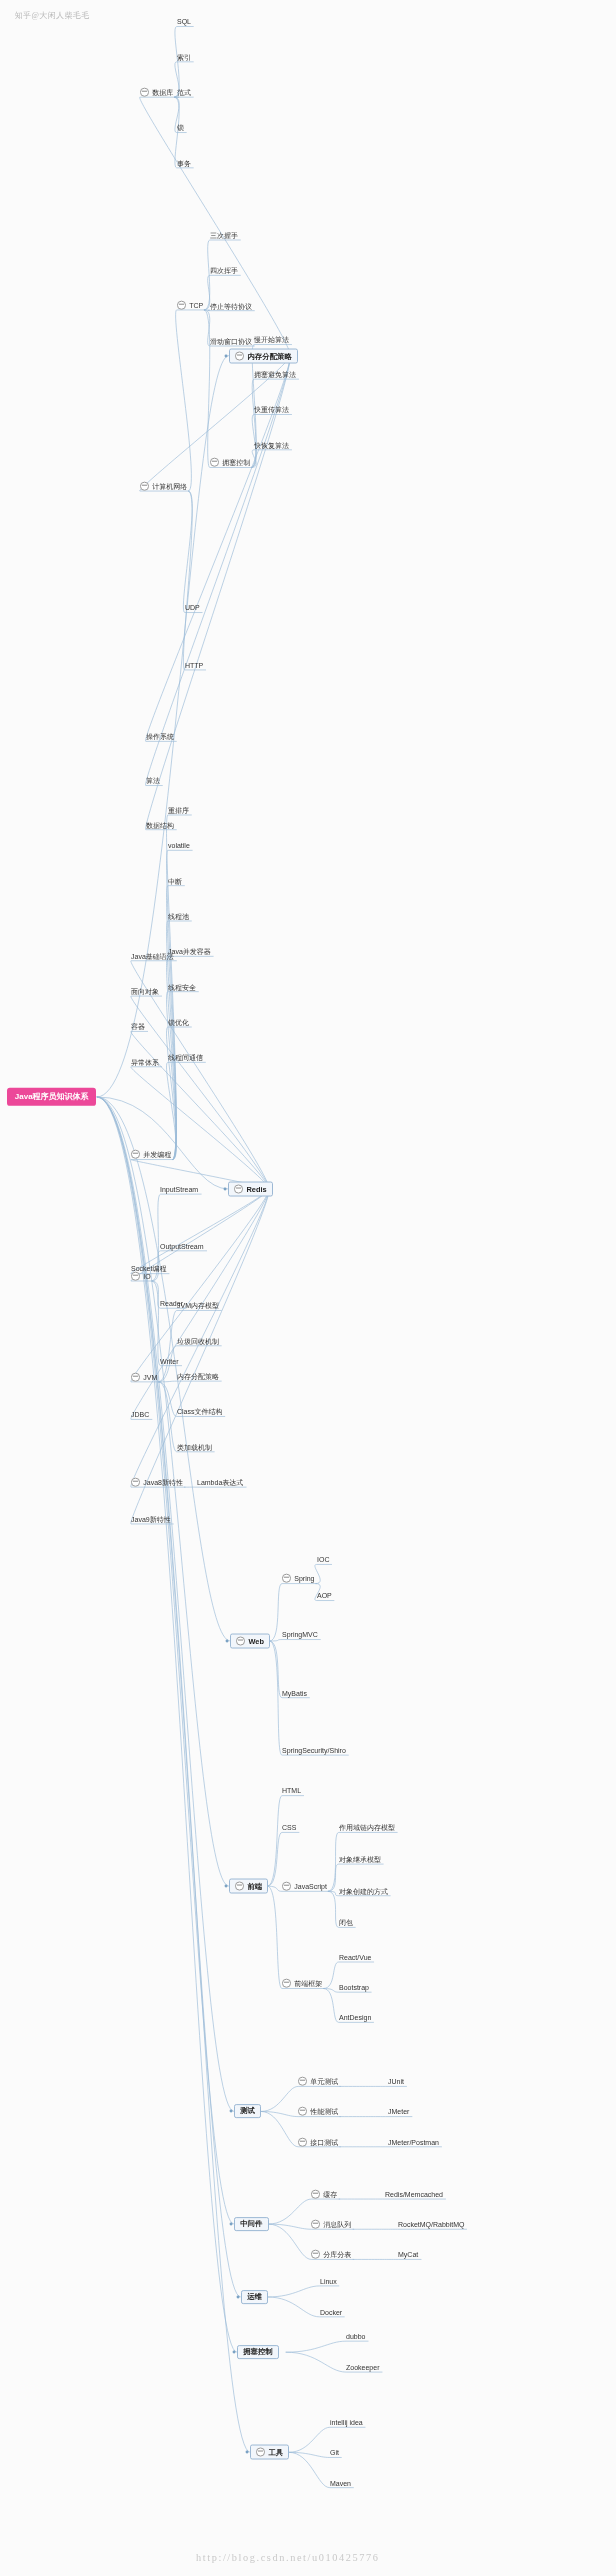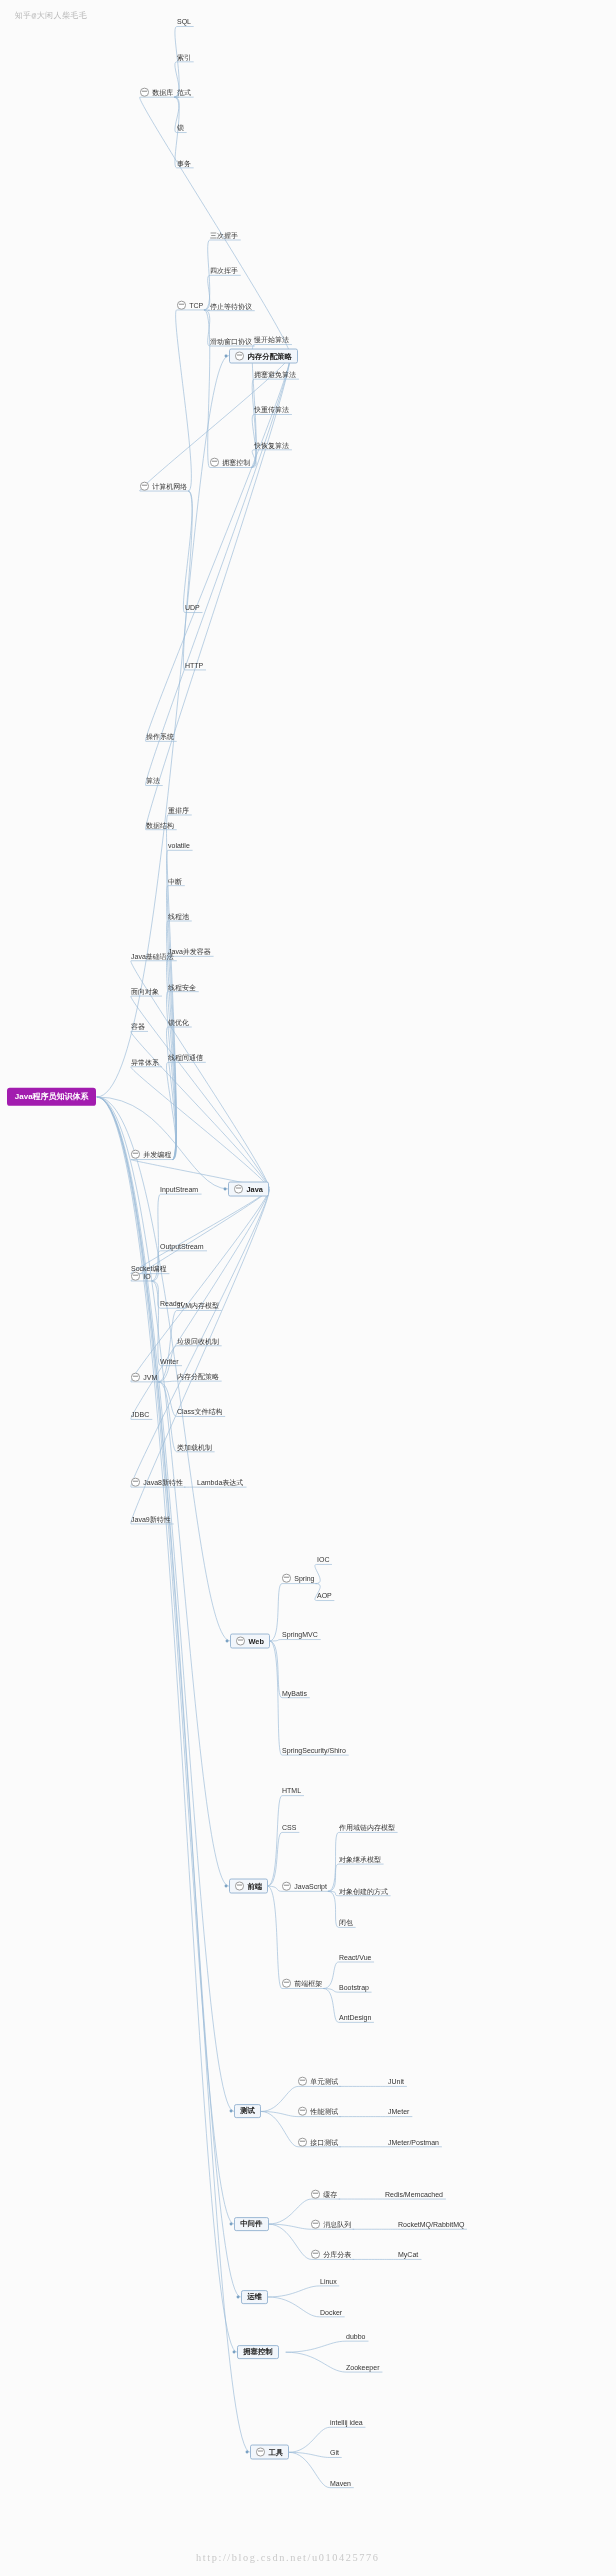--- a/index.html
+++ b/index.html
@@ -2,27 +2,27 @@
 <html style="font-size:11.8px"><head>
 <meta charset="utf-8">
 <style>
   html,body{margin:0;padding:0;background:#fbfbfb;}
   body{width:617px;height:2576px;position:relative;
        font-family:"Liberation Sans","DejaVu Sans",sans-serif;
        -webkit-font-smoothing:antialiased;}
   #canvas{position:absolute;inset:0;width:617px;height:2576px;}
   svg.links{position:absolute;left:0;top:0;width:617px;height:2576px;pointer-events:none;}
   .watermark-top{position:absolute;left:14.7px;top:10.3px;font-size:8px;color:#b9b9b9;
-      font-family:Liberation Mono, monospace;letter-spacing:0.4px;}
+      font-family:Liberation Serif, serif;letter-spacing:0.4px;}
   .watermark-bottom{position:absolute;left:196px;top:2552px;font-size:10.3px;color:#c9c9c9;
       font-family:"Liberation Serif","DejaVu Serif",serif;letter-spacing:1.6px;}
   .node{position:absolute;white-space:nowrap;transform:translateY(-50%);
         display:flex;align-items:center;}
   .node .lbl{font-size:7px;color:#333;line-height:1;}
-  .node.root{background:#a21caf;border-radius:2.9px;padding:5.2px 7.4px;text-align:right;}
+  .node.root{background:#ec4899;border-radius:2.9px;padding:5.2px 7.4px;text-align:right;}
   .node.root .lbl{color:#fff;font-size:8px;font-weight:bold;}
   .node.boxed{background:#f2f6fb;border:0.7px solid #9cb8d4;border-radius:2.2px;padding:2.2px 5.2px;}
   .node.boxed .lbl{font-size:7.4px;color:#222;font-weight:bold;}
   .node.plain{padding:0;}
   .toggle{width:6.6px;height:6.6px;border:0.7px solid #9a9a9a;border-radius:50%;
       margin-right:3.7px;position:relative;flex:0 0 auto;background:#fff;}
   .toggle::before{content:"";position:absolute;left:1.1px;right:1.1px;top:2.2px;
       height:0.7px;background:#8a8a8a;}
   .dot{width:2.9px;height:2.9px;border-radius:50%;background:#7ba2c4;
       position:absolute;transform:translate(-50%,-50%);}
@@ -289,21 +289,21 @@
         <span class="lbl">操作系统</span>
       </div>
       <div class="node plain" style="left: 146px; top: 780px;">
         <span class="lbl">算法</span>
       </div>
       <div class="node plain" style="left: 146px; top: 825px;">
         <span class="lbl">数据结构</span>
       </div>
       <div class="node boxed" style="left: 228px; top: 1189px;">
         <span class="toggle"></span>
-        <span class="lbl">Java</span>
+        <span class="lbl">Redis</span>
       </div>
       <div class="node plain" style="left: 131px; top: 956px;">
         <span class="lbl">Java基础语法</span>
       </div>
       <div class="node plain" style="left: 131px; top: 991px;">
         <span class="lbl">面向对象</span>
       </div>
       <div class="node plain" style="left: 131px; top: 1026px;">
         <span class="lbl">容器</span>
       </div>

